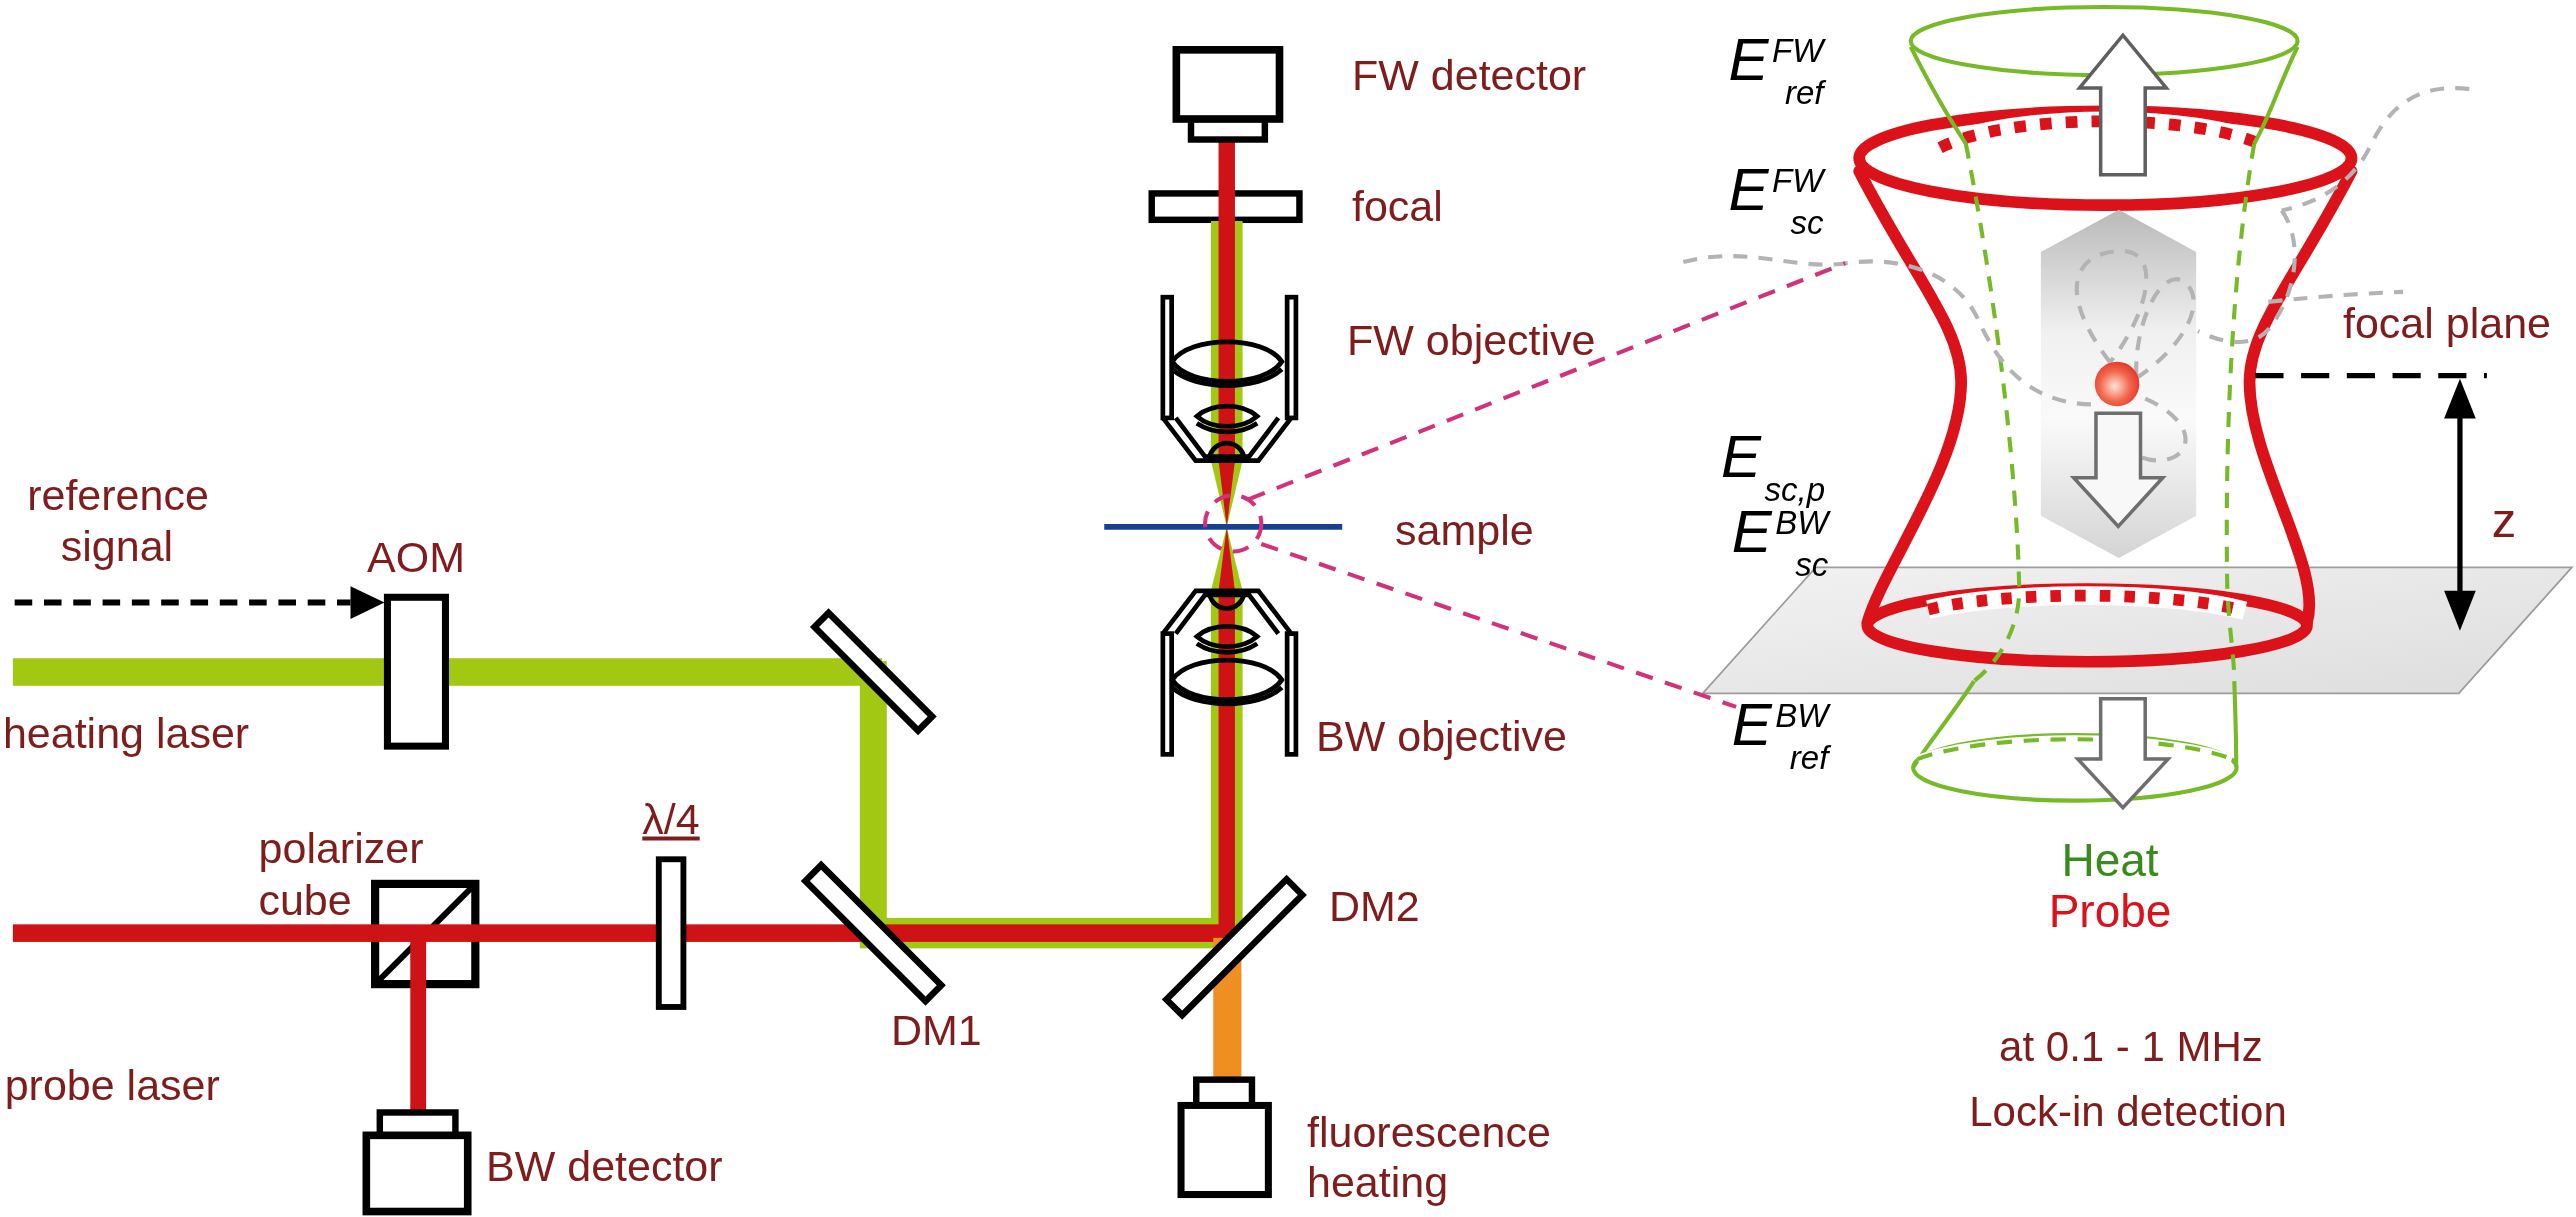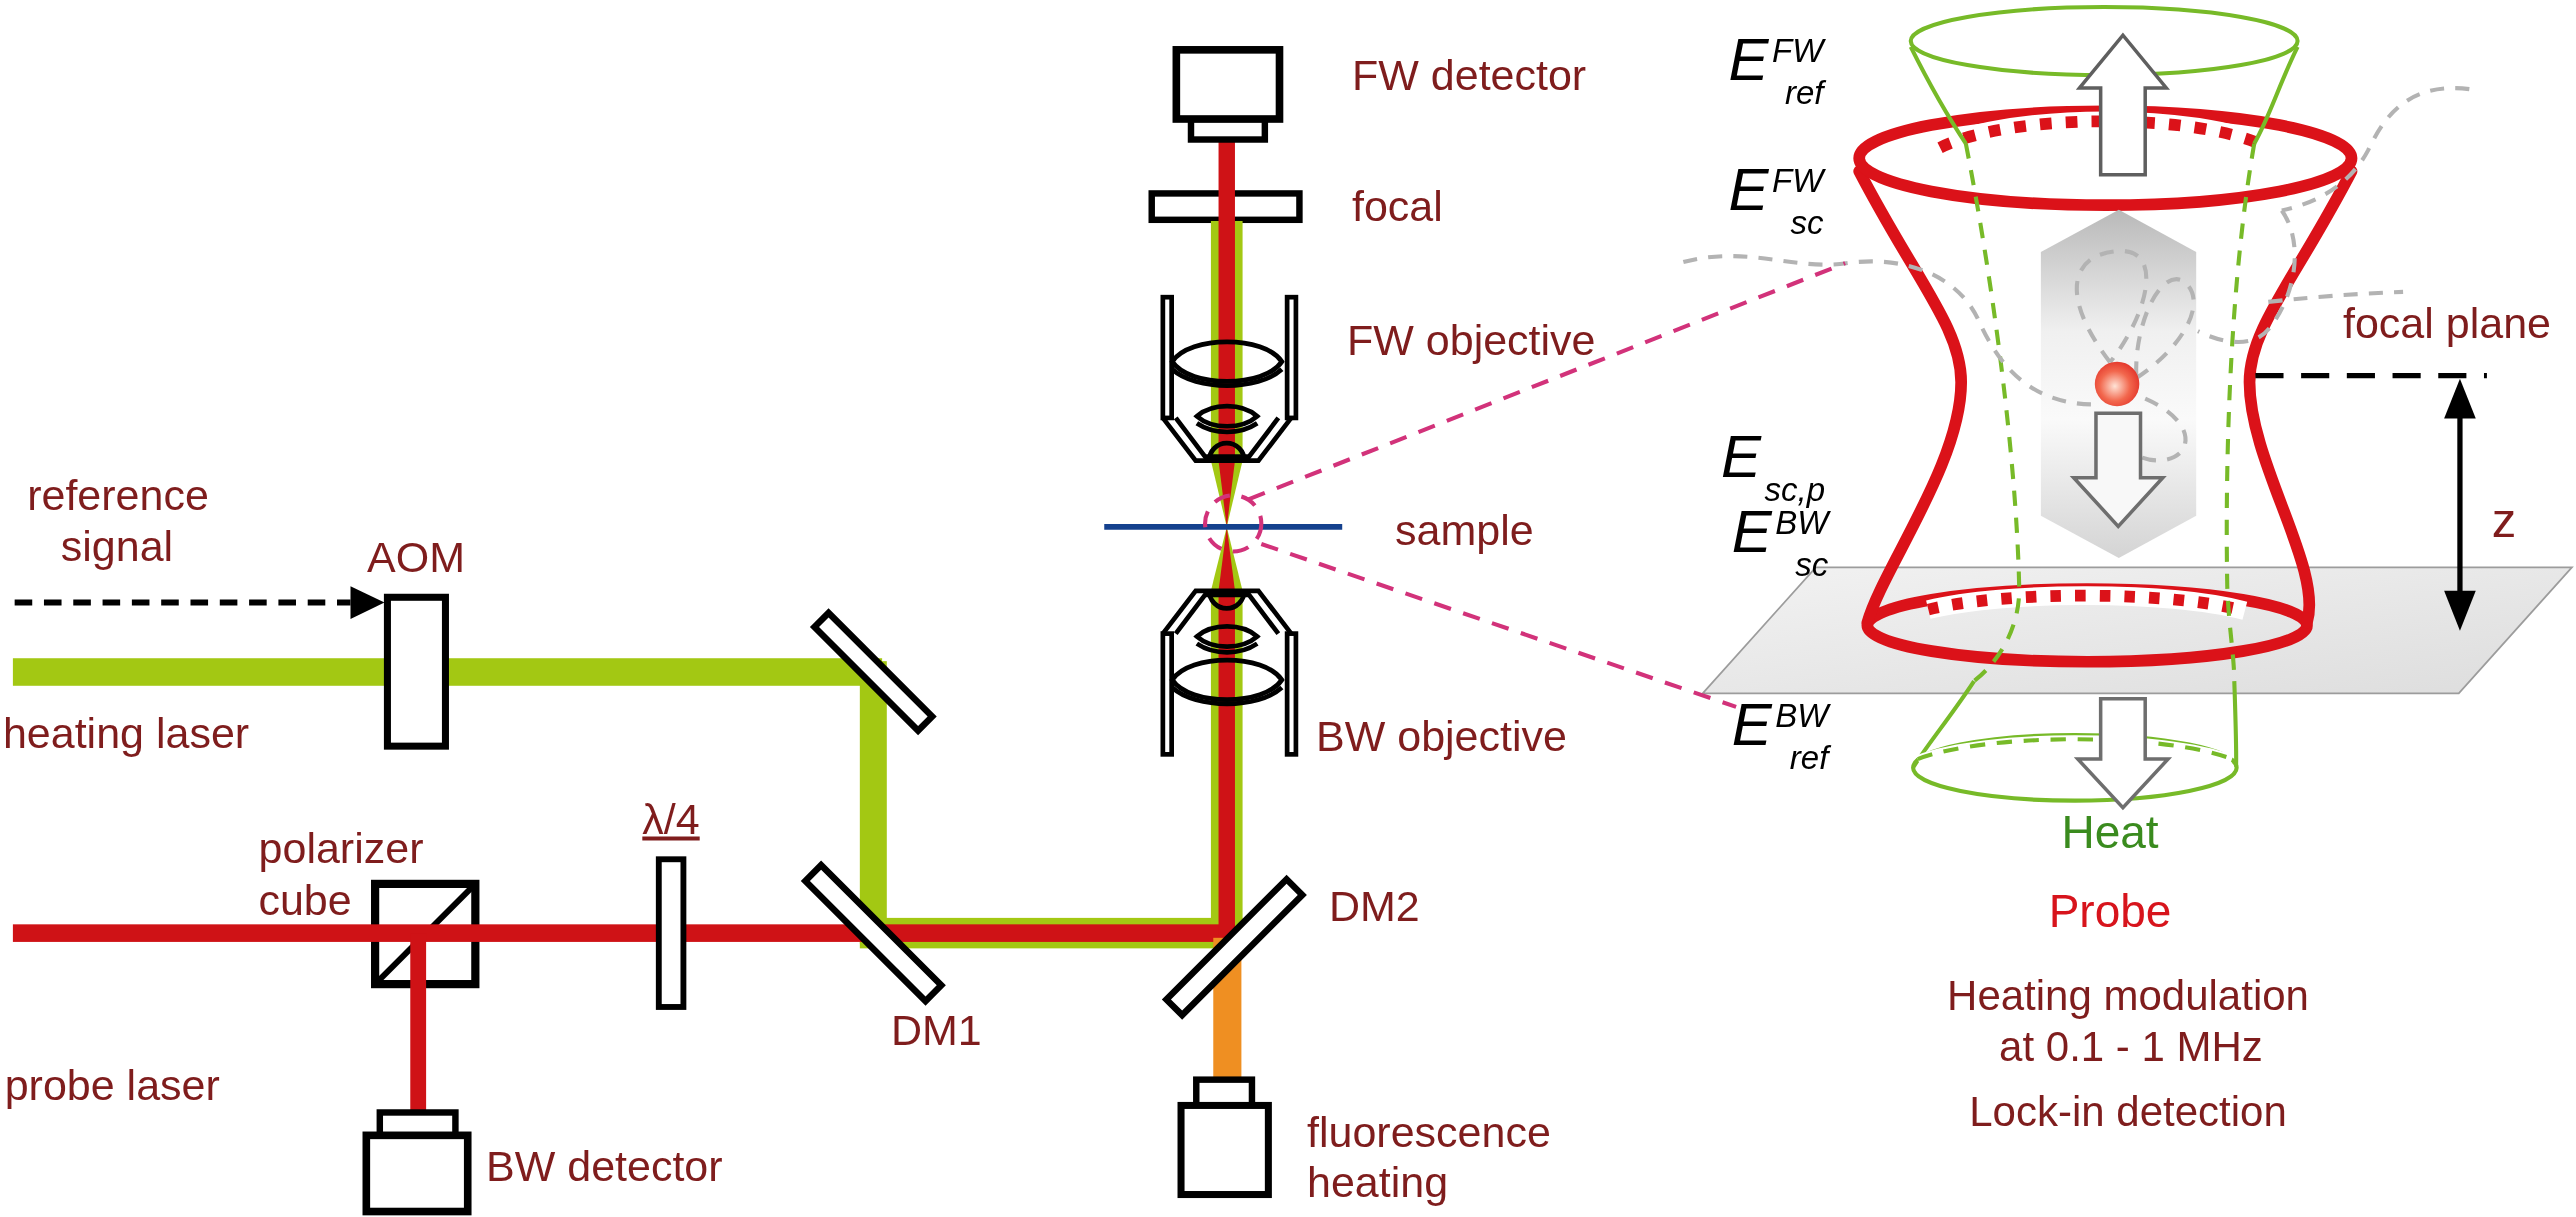--- a/index.html
+++ b/index.html
@@ -193,23 +193,22 @@
 <div class="lbl left" style="left:1352px;top:75px;">FW detector</div>
 <div class="lbl left" style="left:1352px;top:206px;">focal</div>
 <div class="lbl left" style="left:1347px;top:340px;">FW objective</div>
 <div class="lbl left" style="left:1395px;top:530px;">sample</div>
 <div class="lbl left" style="left:1316px;top:736px;">BW objective</div>
 <div class="lbl left" style="left:1307px;top:1132px;">fluorescence</div>
 <div class="lbl left" style="left:1307px;top:1182px;">heating</div>
 
 <div class="lbl left" style="left:2343px;top:323px;">focal plane</div>
 <div class="lbl" style="left:2504px;top:520px;font-size:49px;">z</div>
-<div class="lbl green" style="left:2110px;top:832px;font-size:46px;">Heat</div>
+<div class="lbl green" style="left:2110px;top:860px;font-size:46px;">Heat</div>
 <div class="lbl red" style="left:2110px;top:911px;font-size:46px;">Probe</div>
-<div class="lbl small" style="left:2128px;top:996px;">Heating modulation</div>
 <div class="lbl small" style="left:2131px;top:1047px;">at 0.1 - 1 MHz</div>
 <div class="lbl small" style="left:2128px;top:1112px;">Lock-in detection</div>
 
 <div class="ef" style="left:1776px;top:72px;">
   <span class="em">E</span>
   <span class="stk">
         <span class="sup">FW</span>
         <span class="sub">ref</span>
       </span>
 </div>

